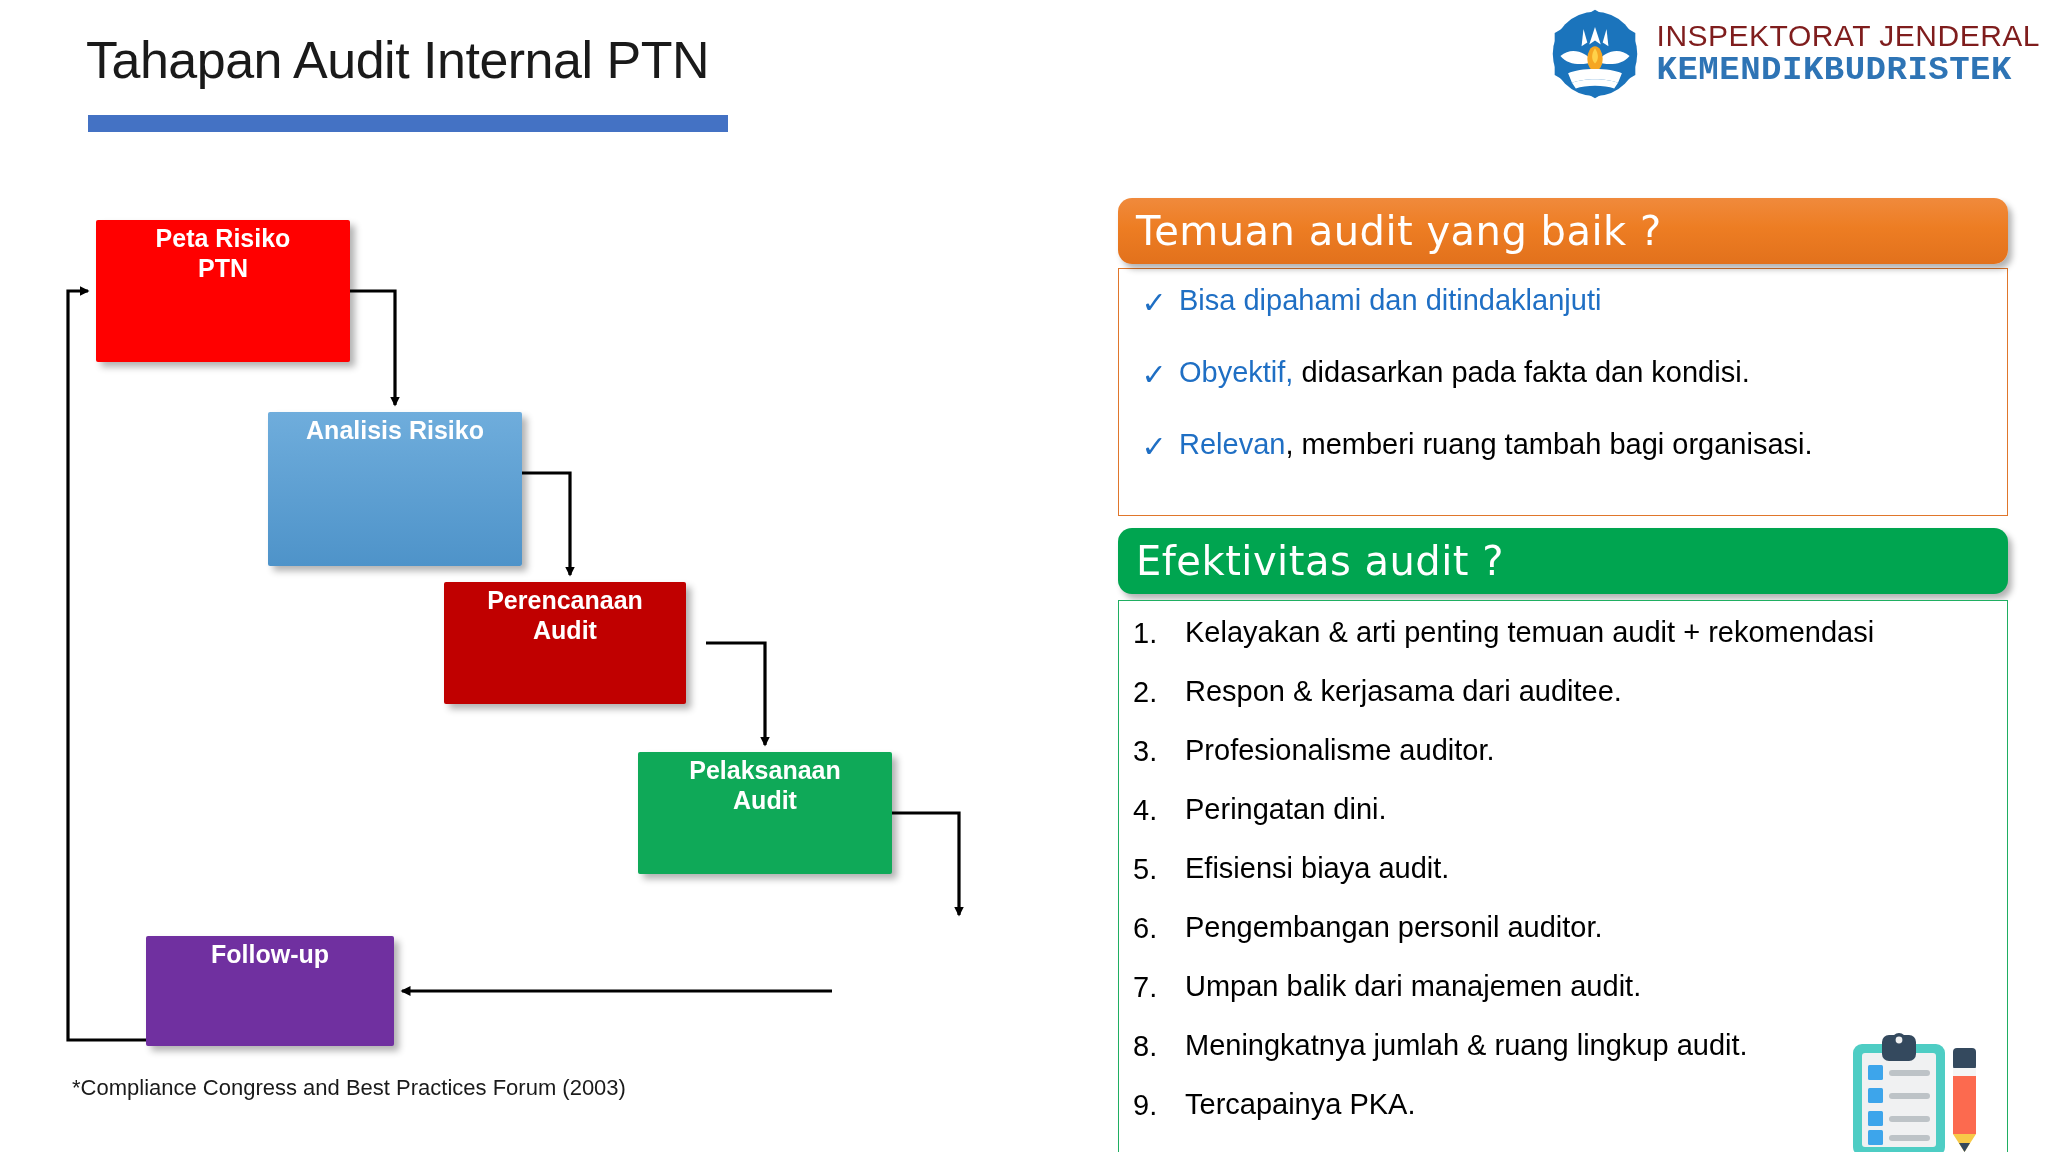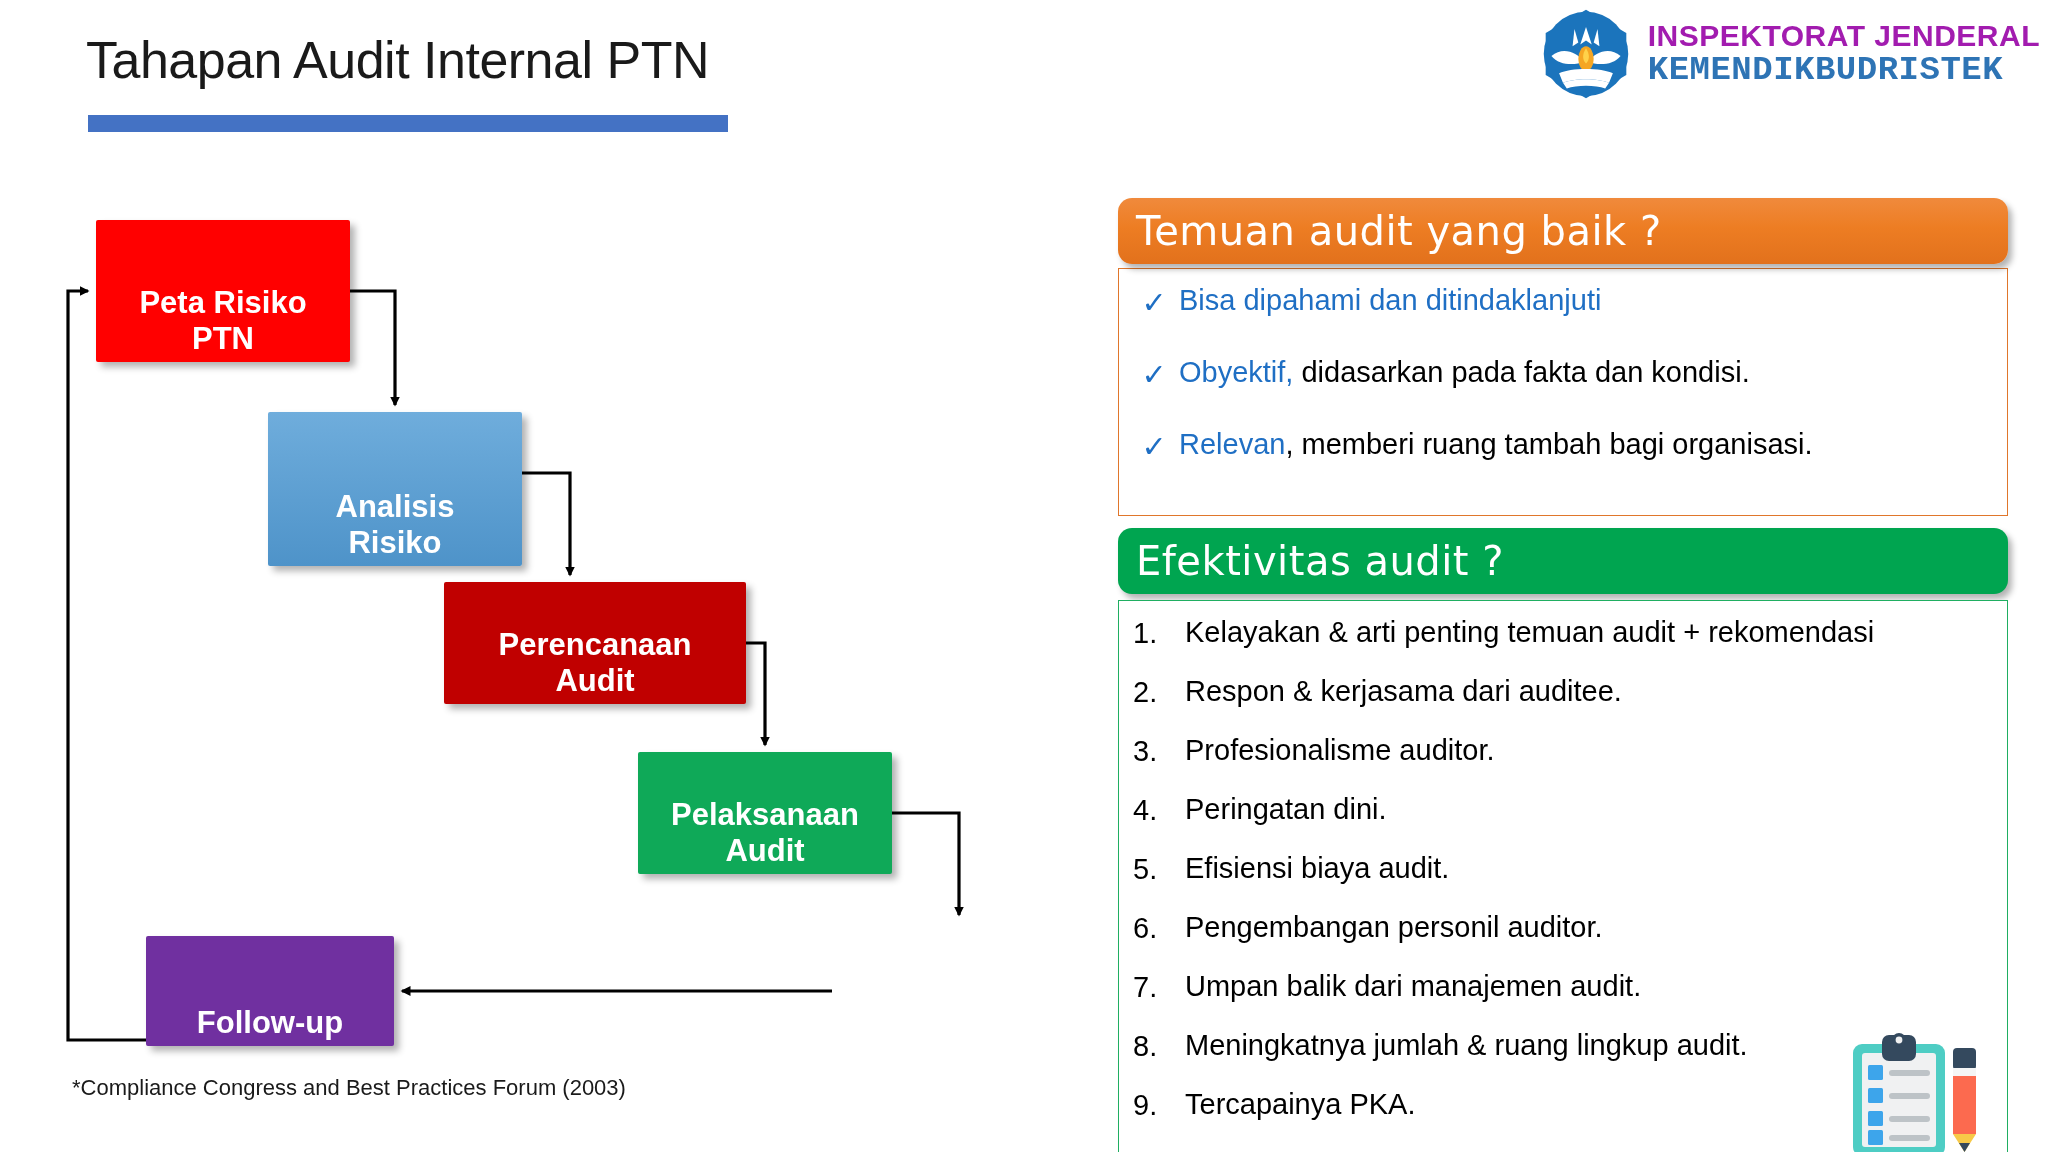--- a/index.html
+++ b/index.html
@@ -14,36 +14,36 @@
   }
   #title-underline {
     position:absolute; left:88px; top:115px;
     width:640px; height:17px; background:#4472C4;
   }
 
   
   #logo-block { position:absolute; right:8px; top:6px; display:flex; align-items:center; gap:14px; }
   #logo-emblem { width:96px; height:96px; position:relative; }
   #logo-text { display:flex; flex-direction:column; line-height:1.0; }
-  #logo-line1 { font-size:30px; font-weight:700; color:#a21caf; letter-spacing:0.5px; font-family:"Liberation Sans",sans-serif; }
+  #logo-line1 { font-size:30px; font-weight:400; color:#7f1d1d; letter-spacing:0.5px; font-family:"Liberation Sans",sans-serif; }
   #logo-line2 { font-size:34px; font-weight:700; color:#2E74B5; letter-spacing:0.5px; font-family:Liberation Mono, monospace; margin-top:2px; }
 
   
   #flow { position:absolute; left:0; top:150px; width:1100px; height:1000px; }
   #flow-svg { position:absolute; left:0; top:0; width:1100px; height:1000px; }
 
   .fbox {
-    position:absolute; display:flex; align-items:flex-end; justify-content:center;
-    text-align:center; color:#ffffff; font-weight:700; font-size:31px; line-height:1.18;
+    position:absolute; display:flex; align-items:flex-start; justify-content:center;
+    text-align:center; color:#ffffff; font-weight:700; font-size:25px; line-height:1.18;
     box-shadow: 5px 5px 7px rgba(0,0,0,0.30);
     border-radius:2px; z-index:3; padding:4px 22px;
   }
   #box-peta       { left:96px;  top:70px;  width:254px; height:142px; background:#FF0000; }
   #box-analisis   { left:268px; top:262px; width:254px; height:154px; background:linear-gradient(180deg,#6FADDC 0%,#4E93C9 100%); }
-  #box-perencanaan{ left:444px; top:432px; width:302px; height:122px; background:#C00000; }
+  #box-perencanaan{ left:444px; top:432px; width:242px; height:122px; background:#C00000; }
   #box-pelaksanaan{ left:638px; top:602px; width:254px; height:122px; background:#0FA958; }
   #box-kesimpulan { left:832px; top:772px; width:254px; height:122px;
                     background:linear-gradient(180deg,#7EB martian 0%,#7EBB4F 100%); }
   #box-kesimpulan { background:linear-gradient(180deg,#86BF5A 0%,#7AB648 100%); }
   #box-followup   { left:146px; top:786px; width:248px; height:110px; background:#7030A0; }
 
   #footnote { position:absolute; left:72px; top:1075px; font-size:22px; color:#1a1a1a; font-family:"Liberation Sans",sans-serif; }
 
   
   #right { position:absolute; left:1118px; top:198px; width:890px; }

